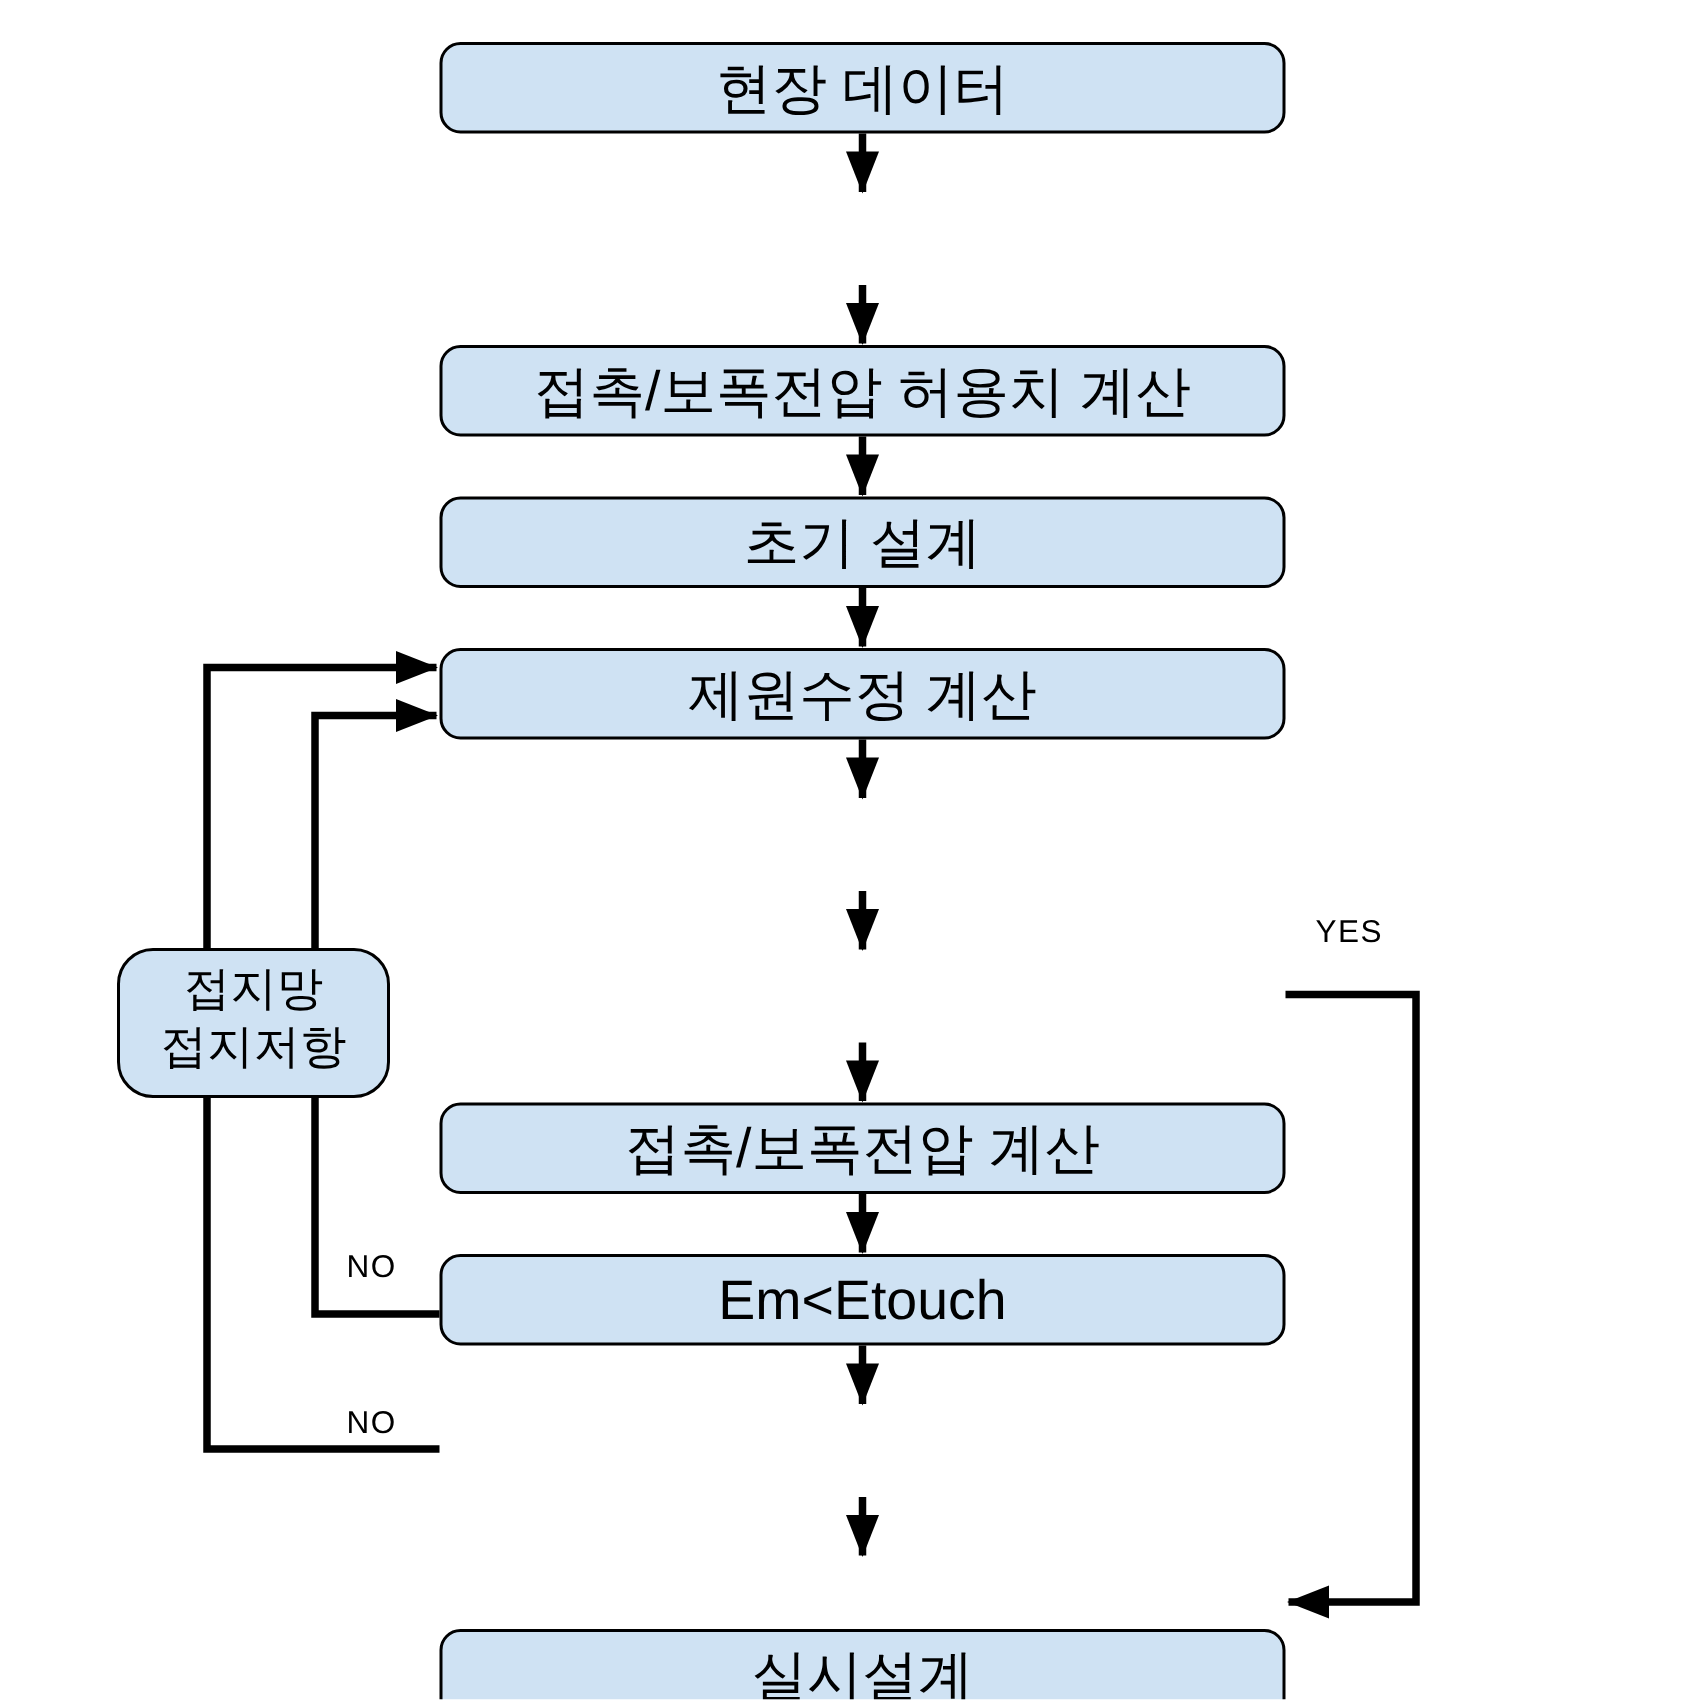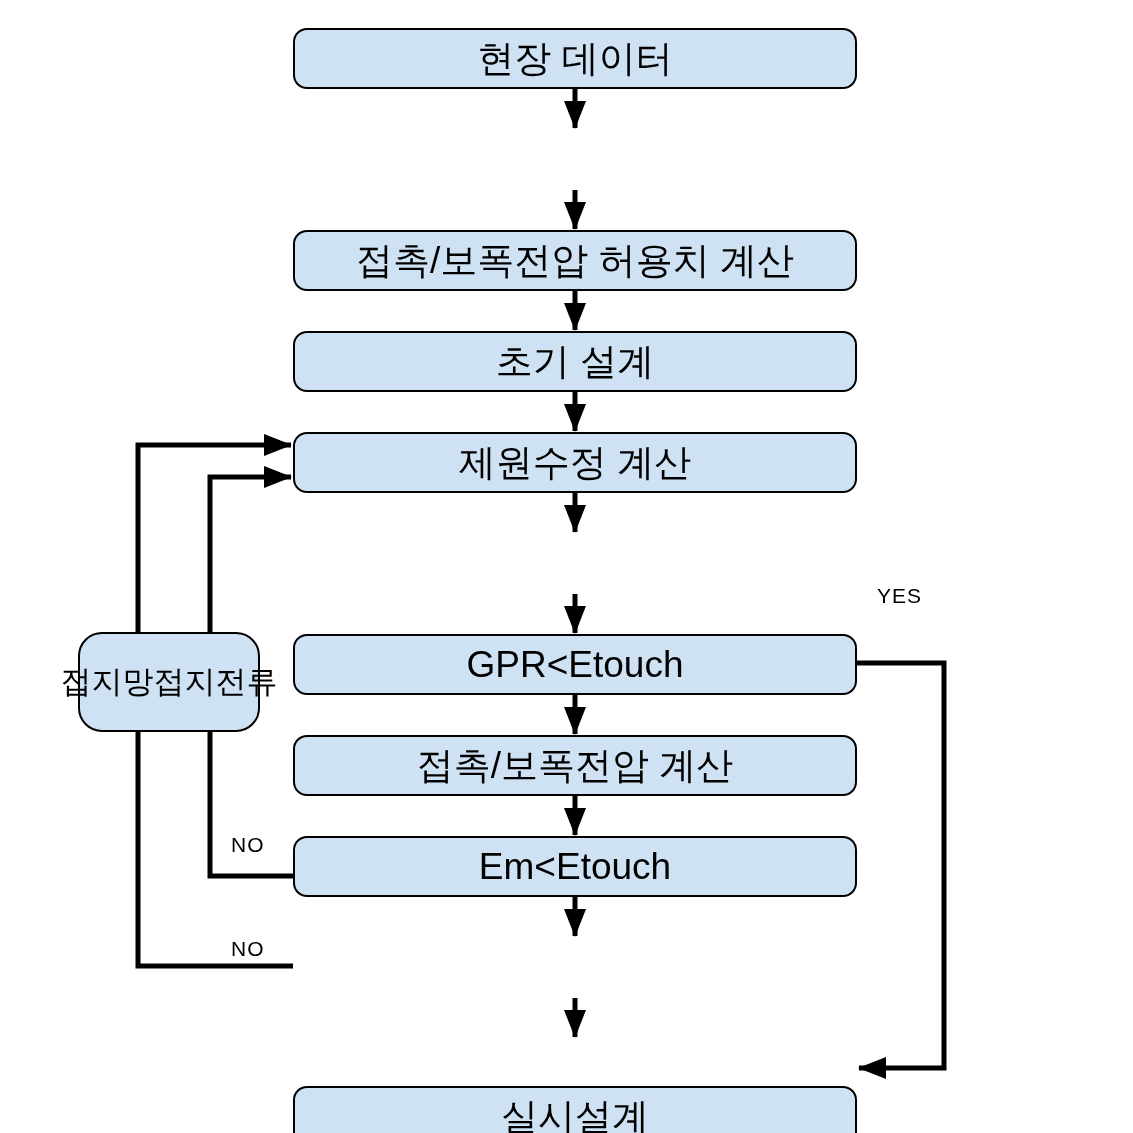--- a/index.html
+++ b/index.html
@@ -45,21 +45,23 @@
     color: #000000;
     white-space: nowrap;
   }
   .node.side {
     left: 78px;
     top: 632px;
     width: 182px;
     height: 100px;
     border-radius: 24px;
     font-size: 31px;
+    flex-direction: column;
     line-height: 1.25;
+    font-family: Liberation Mono, monospace;
   }
   .edge-label {
     position: absolute;
     z-index: 3;
     color: #000000;
     font-size: 21px;
     letter-spacing: 1px;
     white-space: nowrap;
   }
 </style>
@@ -98,35 +100,32 @@
     </div>
   <div class="node" style="top:331px">
       <span>초기 설계</span>
     </div>
   <div class="node" style="top:230px">
       <span>접촉/보폭전압 허용치 계산</span>
     </div>
   <div class="node" style="top:432px">
       <span>제원수정 계산</span>
     </div>
-  <div class="node" style="top:634px">
-      <span>GPR&lt;Etouch</span>
-    </div>
   <div class="node" style="top:836px">
       <span>Em&lt;Etouch</span>
     </div>
   <div class="node" style="top:735px">
       <span>접촉/보폭전압 계산</span>
     </div>
   <div class="node" style="top:1086px">
       <span>실시설계</span>
     </div>
 
   <div class="node side">
     <span>접지망</span>
-    <span>접지전류</span>
+    <span>접지저항</span>
   </div>
 
-  <div class="edge-label" style="left:877px;top:584px">YES</div>
+  <div class="edge-label" style="left:877px;top:610px">YES</div>
   <div class="edge-label" style="left:231px;top:833px">NO</div>
   <div class="edge-label" style="left:231px;top:937px">NO</div>
 
 </div>
 
 </body></html>

